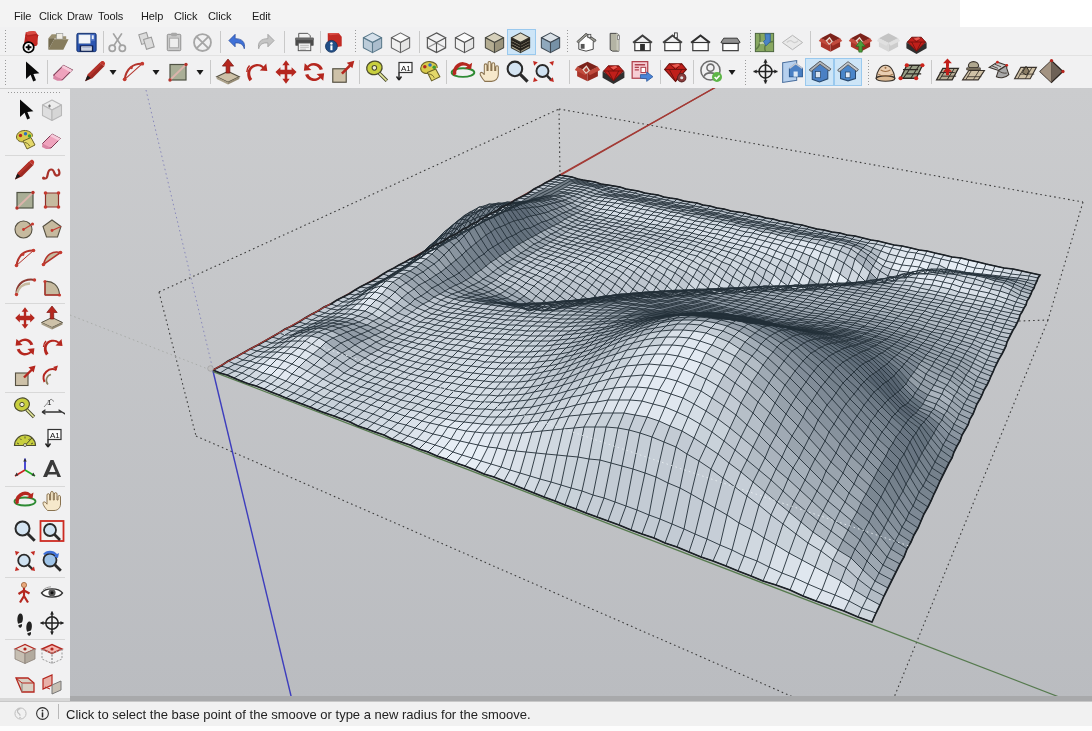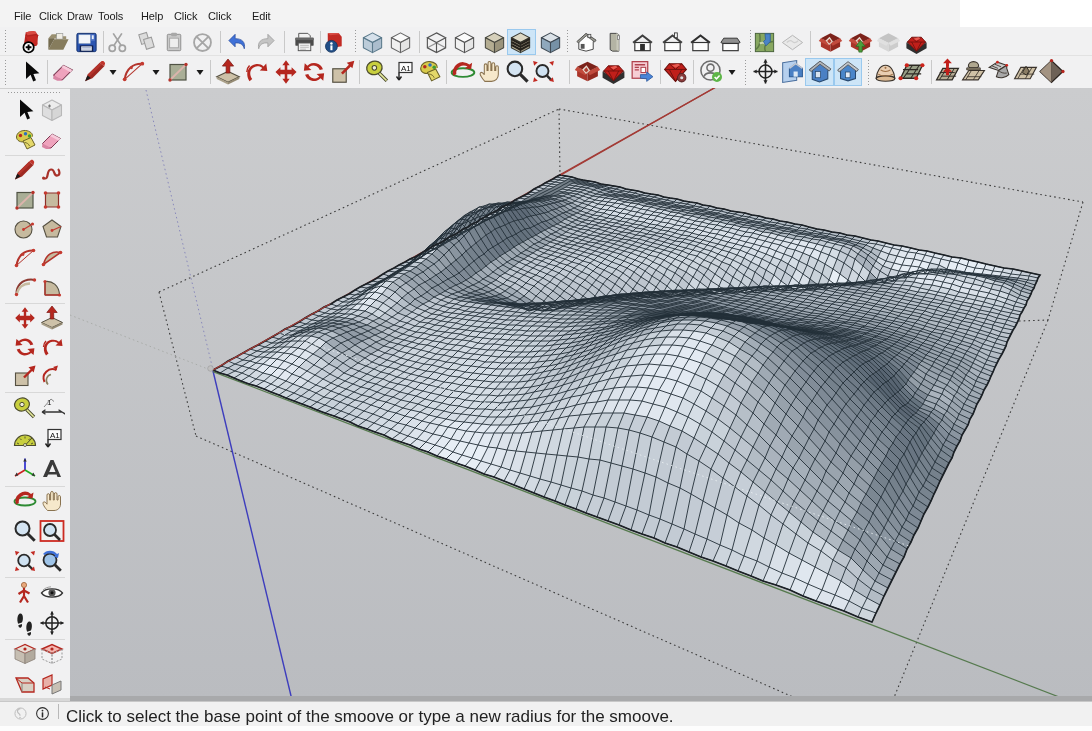--- a/index.html
+++ b/index.html
@@ -1542,14 +1542,14 @@
       <circle cx="13" cy="13" r="8.5" fill="none" stroke="#ababab" stroke-width="1.5"></circle>
       <path d="M13 5.5c-2.8 0-4.6 1.6-4.6 4.2 0 2 1.2 3 2.4 3.6 1 .5 1.4 1 1.4 2.2v.8" fill="none" stroke="#ababab" stroke-width="1.7"></path>
       <circle cx="12.3" cy="19.3" r="1.2" fill="#ababab"></circle>
     </svg>
     <svg style="position:absolute;left:34px;top:3px" width="17" height="17" viewBox="0 0 26 26">
       <circle cx="13" cy="13" r="9" fill="none" stroke="#2a2a2a" stroke-width="1.6"></circle>
       <circle cx="13" cy="8.5" r="1.4" fill="#2a2a2a"></circle>
       <rect x="11.8" y="11" width="2.4" height="8" rx="1" fill="#2a2a2a"></rect>
     </svg>
     <div class="abs" style="left:58px;top:2px;width:1px;height:15px;background:#b8b8b8"></div>
-    <span class="abs" style="left:66px;top:5px;font-size:17px;color:#222">Click to select the base point of the smoove or type a new radius for the smoove.</span>
+    <span class="abs" style="left:66px;top:5px;font-size:13px;color:#222">Click to select the base point of the smoove or type a new radius for the smoove.</span>
   </div>
 <div class="abs" style="left:0;top:726px;width:1092px;height:5px;background:#fdfdfd"></div>
 </body></html>

